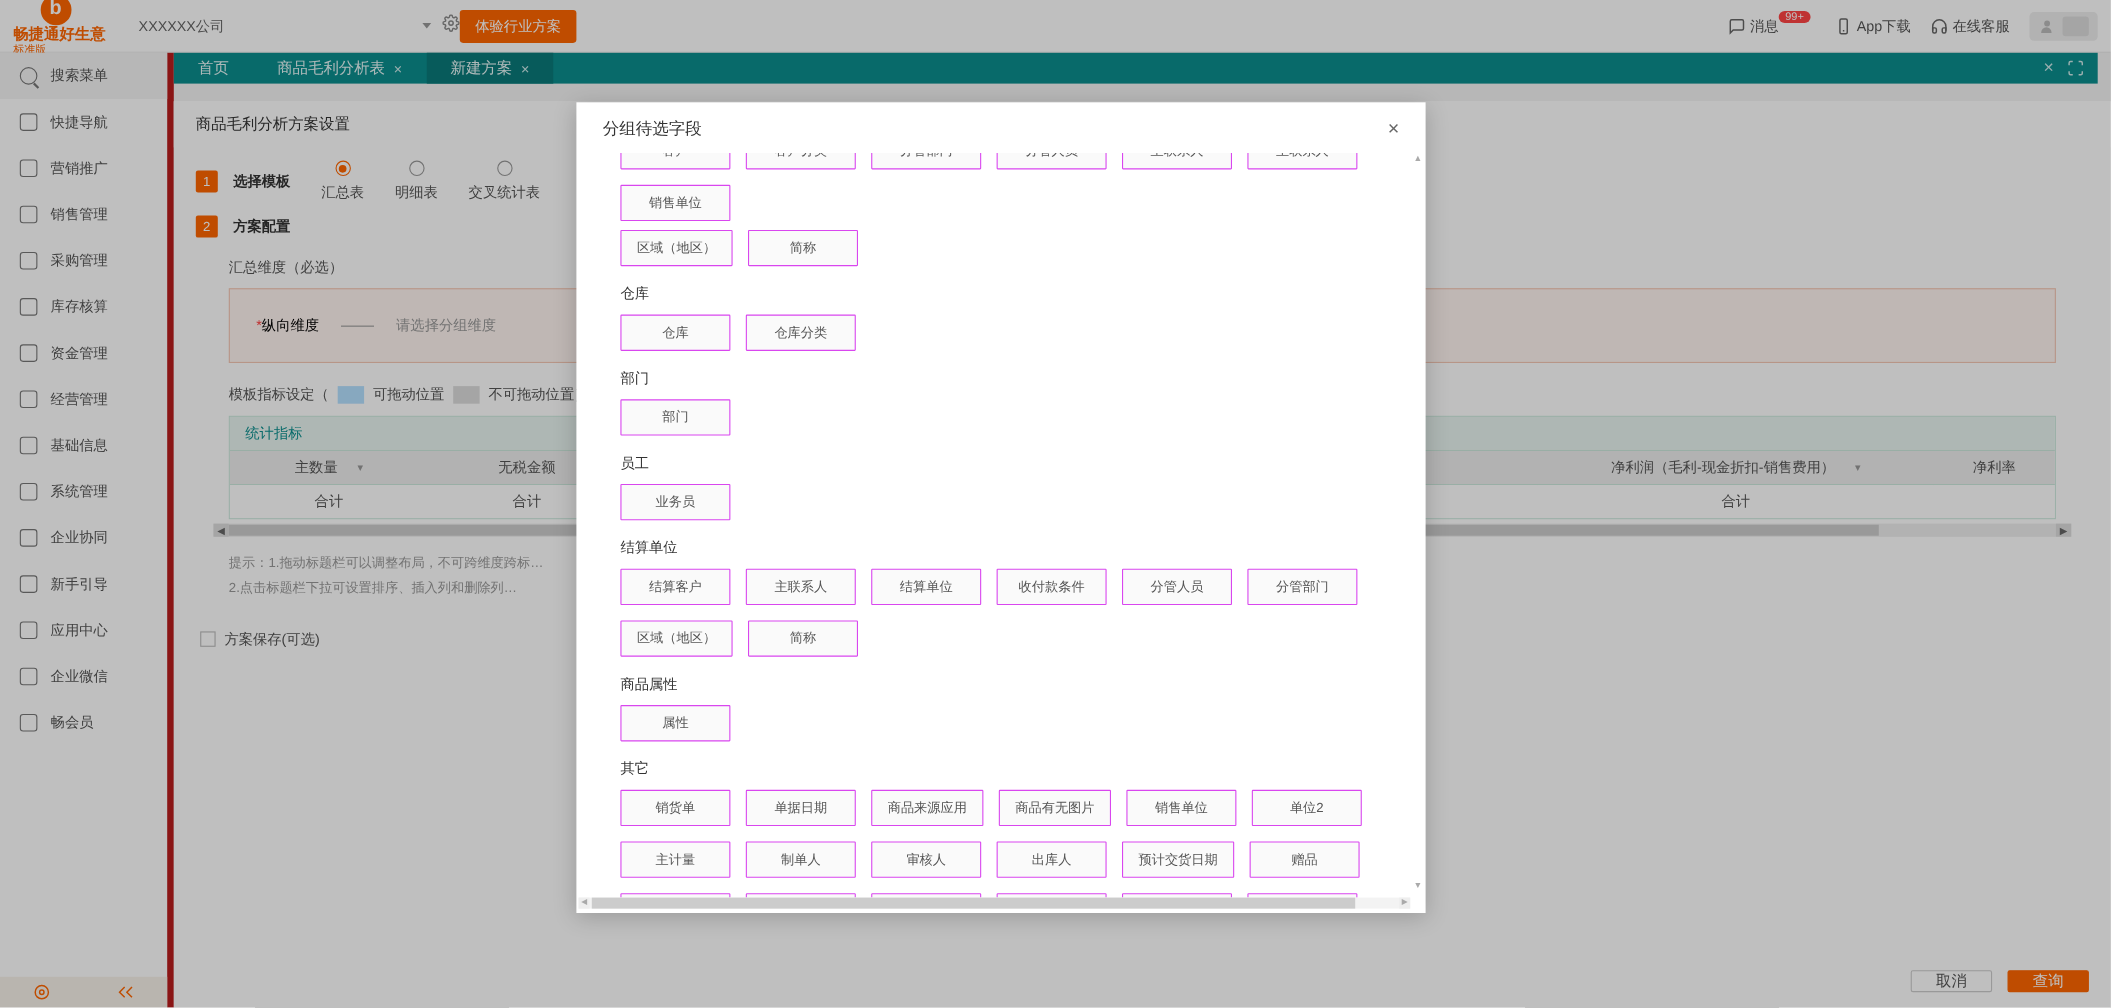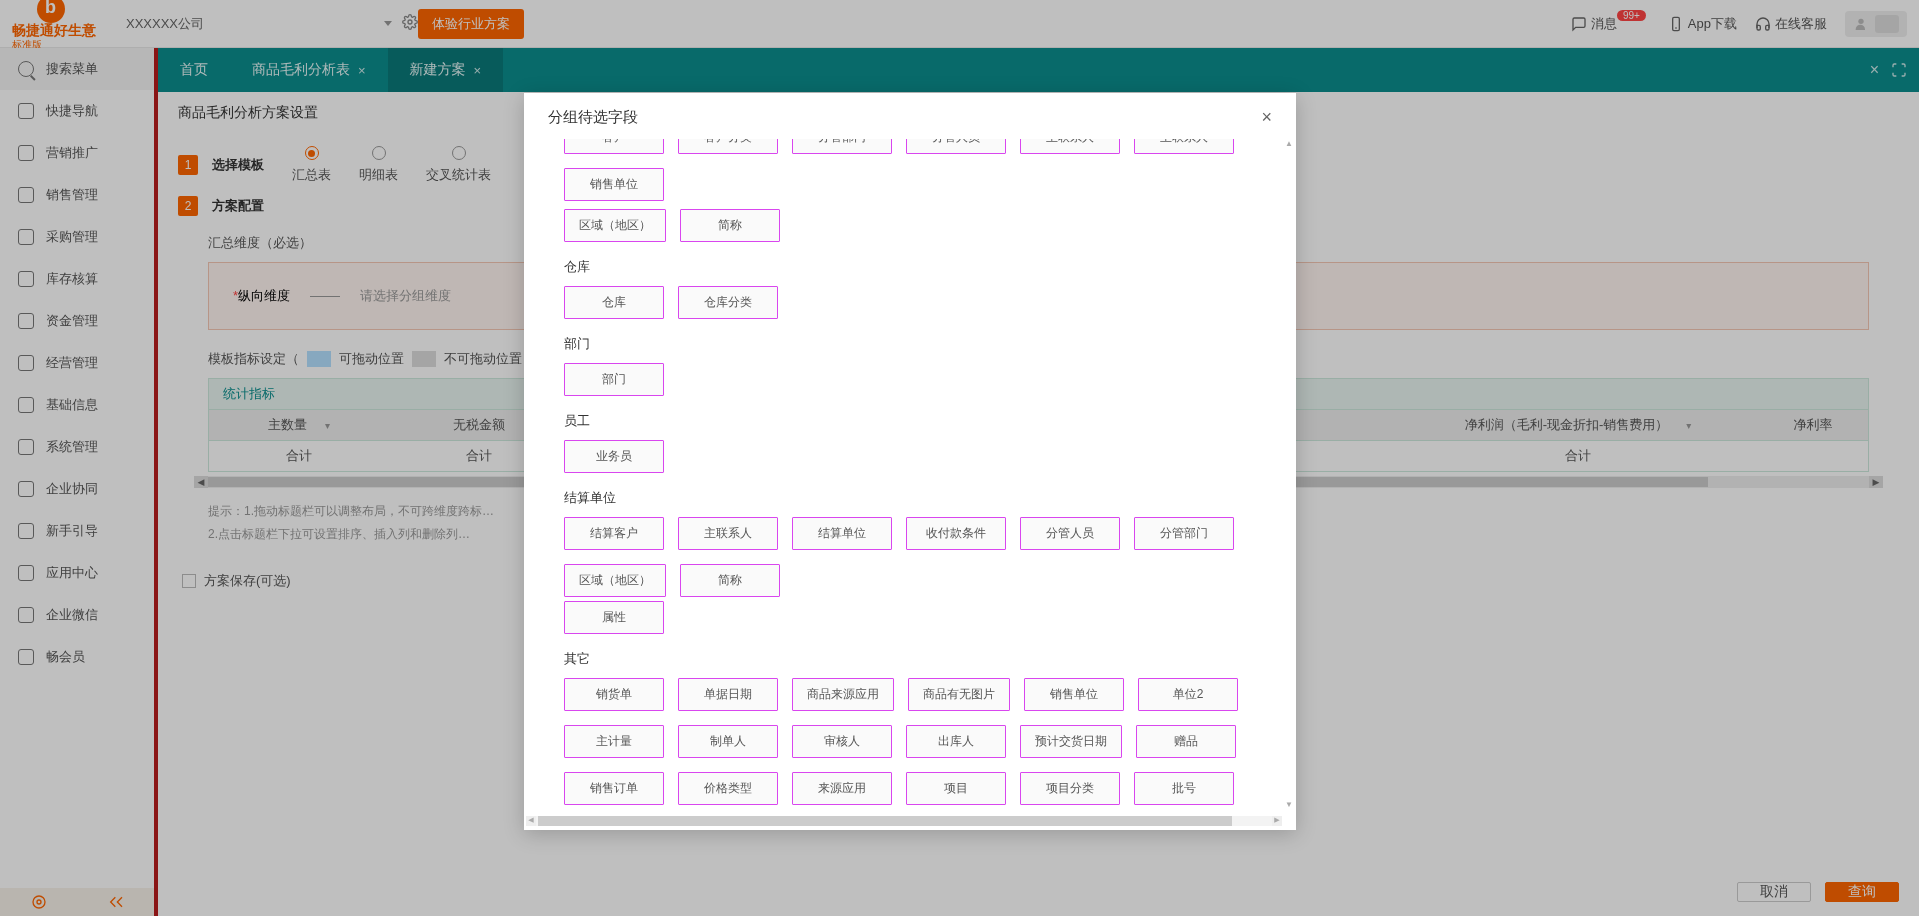--- a/index.html
+++ b/index.html
@@ -15,31 +15,31 @@
 .company-select { color: #666; font-size: 13px; display: flex; align-items: center; gap: 180px; margin-right:10px;}
 .chev-down{display:inline-block;width:0;height:0;border-left:4px solid transparent;border-right:4px solid transparent;border-top:5px solid #999;}
 .orange-btn { background: #f60; color: #fff; padding: 6px 14px; border-radius: 3px; font-size: 13px; }
 .header-right { margin-left: auto; display: flex; align-items: center; gap: 18px; color: #555; font-size: 13px; }
 .badge { background: #f44; color:#fff; border-radius:10px; padding:0 6px; font-size:10px; position:relative; top:-8px; left:-4px;}
 .hr-item{display:flex;align-items:center;gap:4px;}
 .avatar-area{background:#eee;padding:4px 8px;border-radius:4px;display:flex;gap:6px;align-items:center;}
 .avatar-blob{width:24px;height:18px;background:#ddd;border-radius:3px;}
 
 
-.sidebar { position: absolute; left: 0; top: 48px; bottom: 0; width: 158px; background: #fff; border-right: 4px solid #b91c1c; }
+.sidebar { position: absolute; left: 0; top: 48px; bottom: 0; width: 158px; background: #fff; border-right: 6px solid #b91c1c; }
 .side-item { display: flex; align-items: center; padding: 12px 18px; color: #555; font-size: 13px; gap: 12px; }
 .side-item.first{background:#f5f5f5;}
 .side-icon { width: 16px; height: 16px; border: 1.5px solid #777; border-radius: 3px; flex-shrink: 0;}
 .side-icon.search{border-radius:50%;position:relative;}
 .side-icon.search::after{content:"";position:absolute;width:6px;height:1.5px;background:#777;transform:rotate(45deg);bottom:-2px;right:-3px;}
 .sidebar-bottom{position:absolute;bottom:0;left:0;right:0;height:28px;background:#f7f2ea;display:flex;}
 .sb-btn{flex:1;display:flex;align-items:center;justify-content:center;color:#f60;}
 
 
-.tabs { position: absolute; left: 158px; right: 0; top: 48px; height: 44px; background: #0b8e8e; display: flex; align-items: stretch; }
+.tabs { position: absolute; left: 158px; right: 12px; top: 48px; height: 28px; background: #0b8e8e; display: flex; align-items: stretch; }
 .tab { padding: 0 22px; display: flex; align-items: center; color: #e8f7f7; font-size: 14px; gap:8px; }
 .tab.active { background: #0a7a7a; }
 .tab .x{font-size:13px;color:#cfeaea;}
 .tabs-right{margin-left:auto;display:flex;align-items:center;gap:12px;padding-right:12px;color:#cfeaea;}
 
 
 .main { position:absolute; left:158px; right:0; top:92px; bottom:0; background:#fff; }
 .page-title-bar { padding: 12px 20px; font-size: 14px; color:#333; background:#fff;}
 .content-pad{padding:0 20px;}
 .step-row { display:flex; align-items:center; gap:14px; margin:12px 0; }
@@ -365,20 +365,21 @@
       <div class="field-row">
         <div class="field-tag">结算客户</div>
         <div class="field-tag">主联系人</div>
         <div class="field-tag">结算单位</div>
         <div class="field-tag">收付款条件</div>
         <div class="field-tag">分管人员</div>
         <div class="field-tag">分管部门</div>
         <div class="field-tag">区域（地区）</div>
         <div class="field-tag">简称</div>
       </div>
+      <div class="field-group-title">商品属性</div>
       <div class="field-row">
         <div class="field-tag">属性</div>
       </div>
       <div class="field-group-title">其它</div>
       <div class="field-row">
         <div class="field-tag">销货单</div>
         <div class="field-tag">单据日期</div>
         <div class="field-tag">商品来源应用</div>
         <div class="field-tag">商品有无图片</div>
         <div class="field-tag">销售单位</div>

